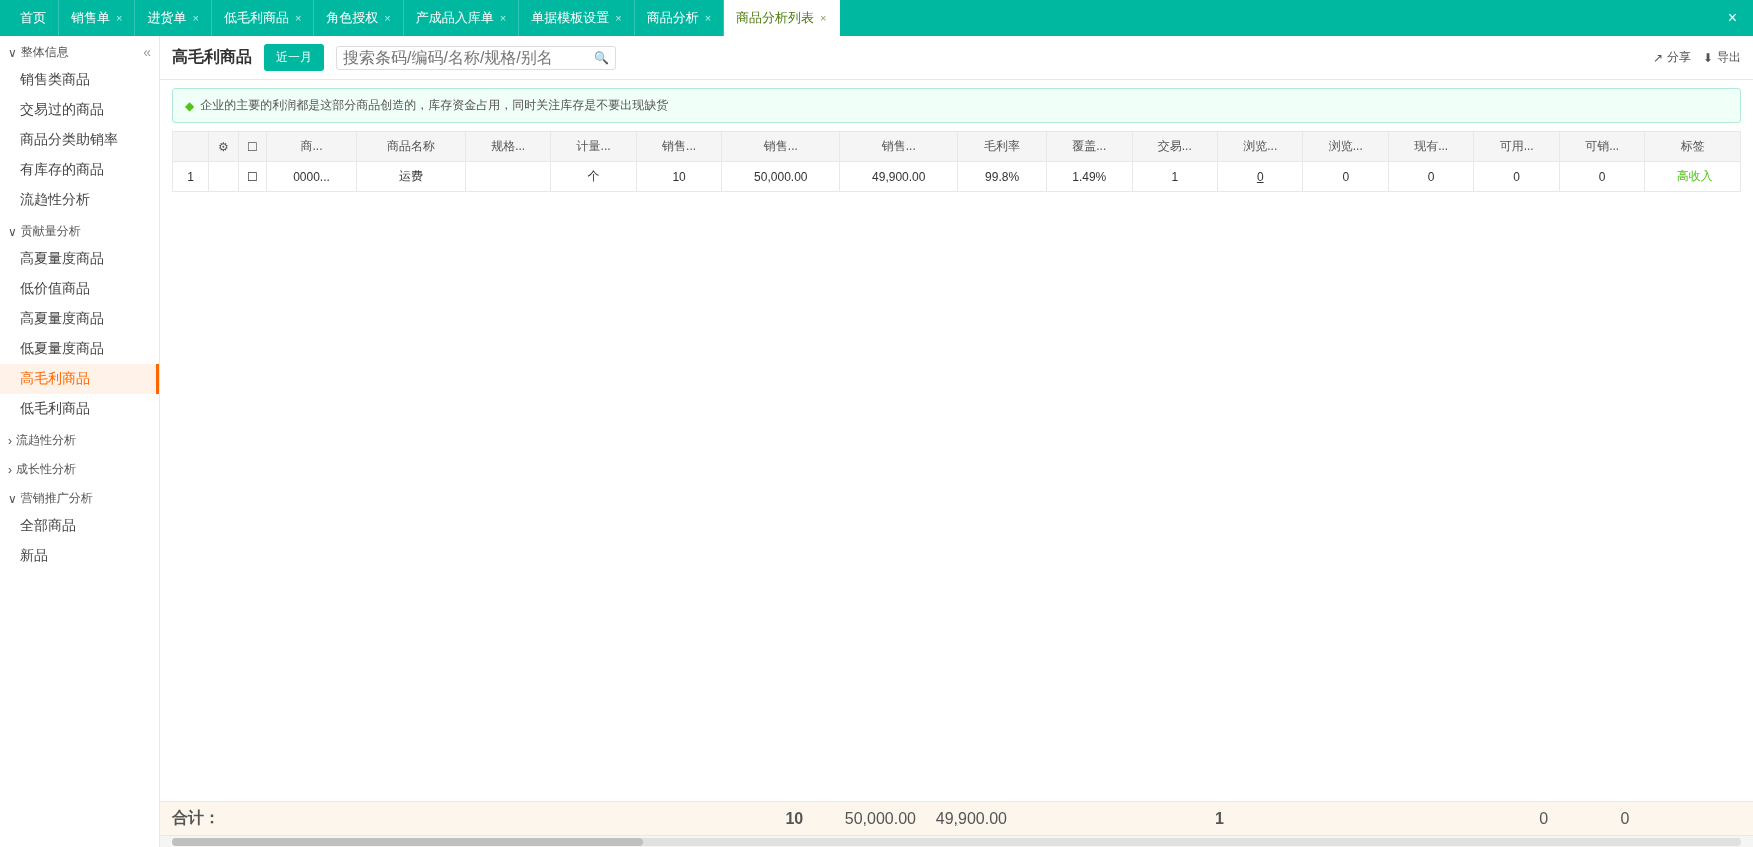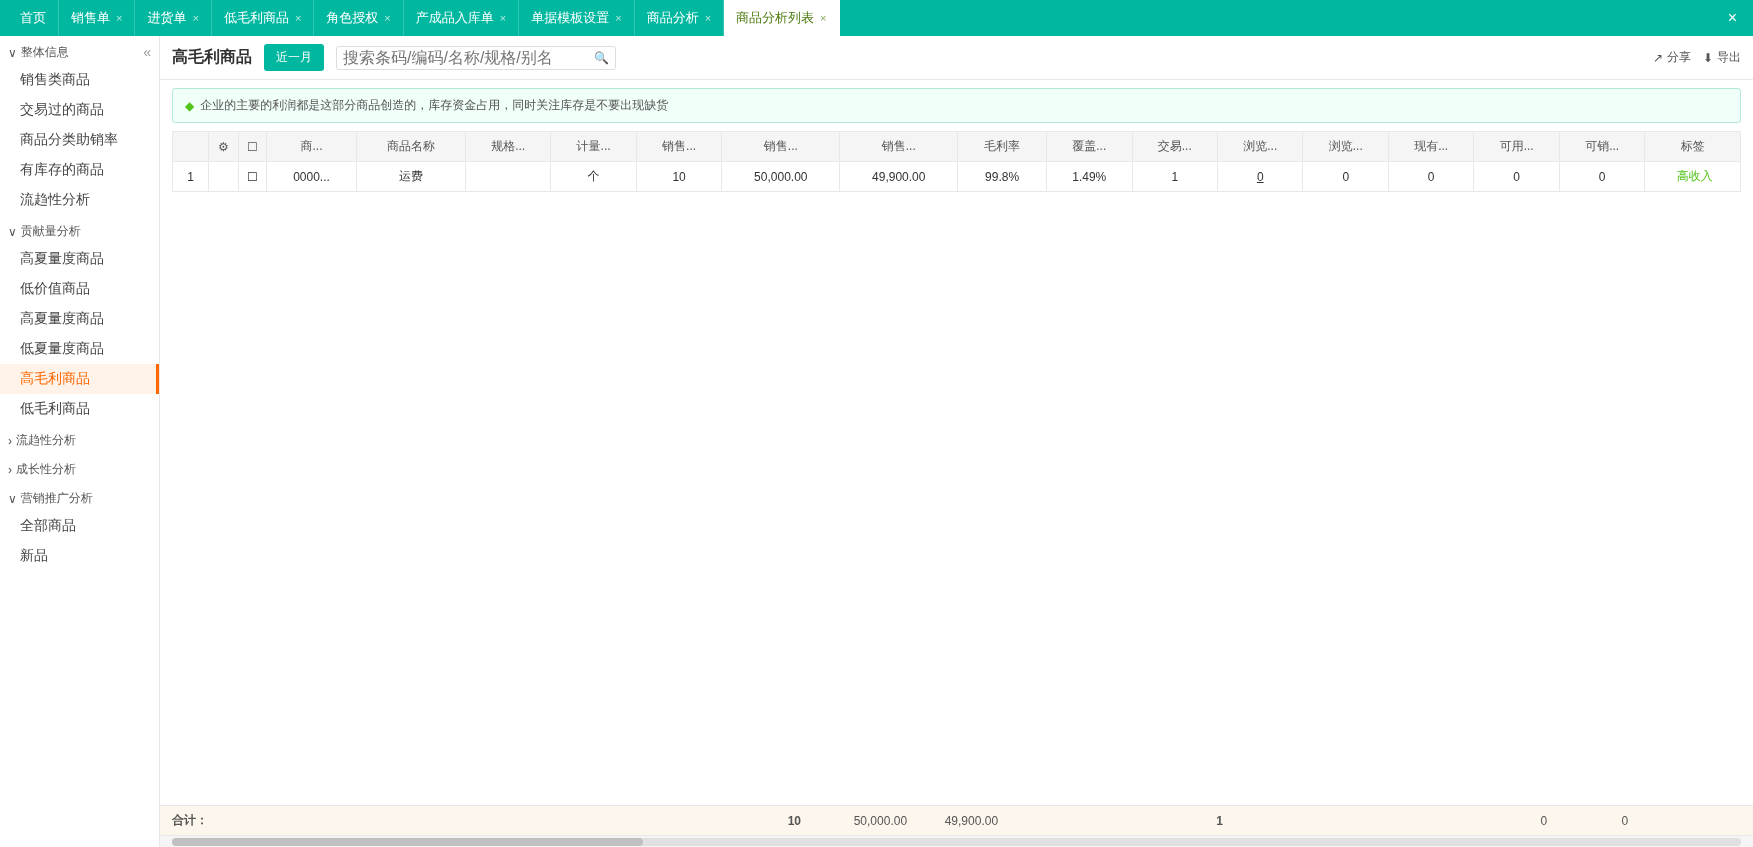--- a/index.html
+++ b/index.html
@@ -210,21 +210,21 @@
     .col-checkbox { width: 28px; }
 
     
     .footer-bar {
       display: flex;
       align-items: center;
       padding: 6px 12px;
       border-top: 1px solid #e8e8e8;
       background: #fdf6ec;
       flex-shrink: 0;
-      font-size: 12px;
+      font-size: 16px;
       color: #555;
       gap: 11px;
     }
     .footer-label {
       width: 80px;
       font-weight: bold;
     }
     .footer-cell {
       flex: 1;
       text-align: center;

